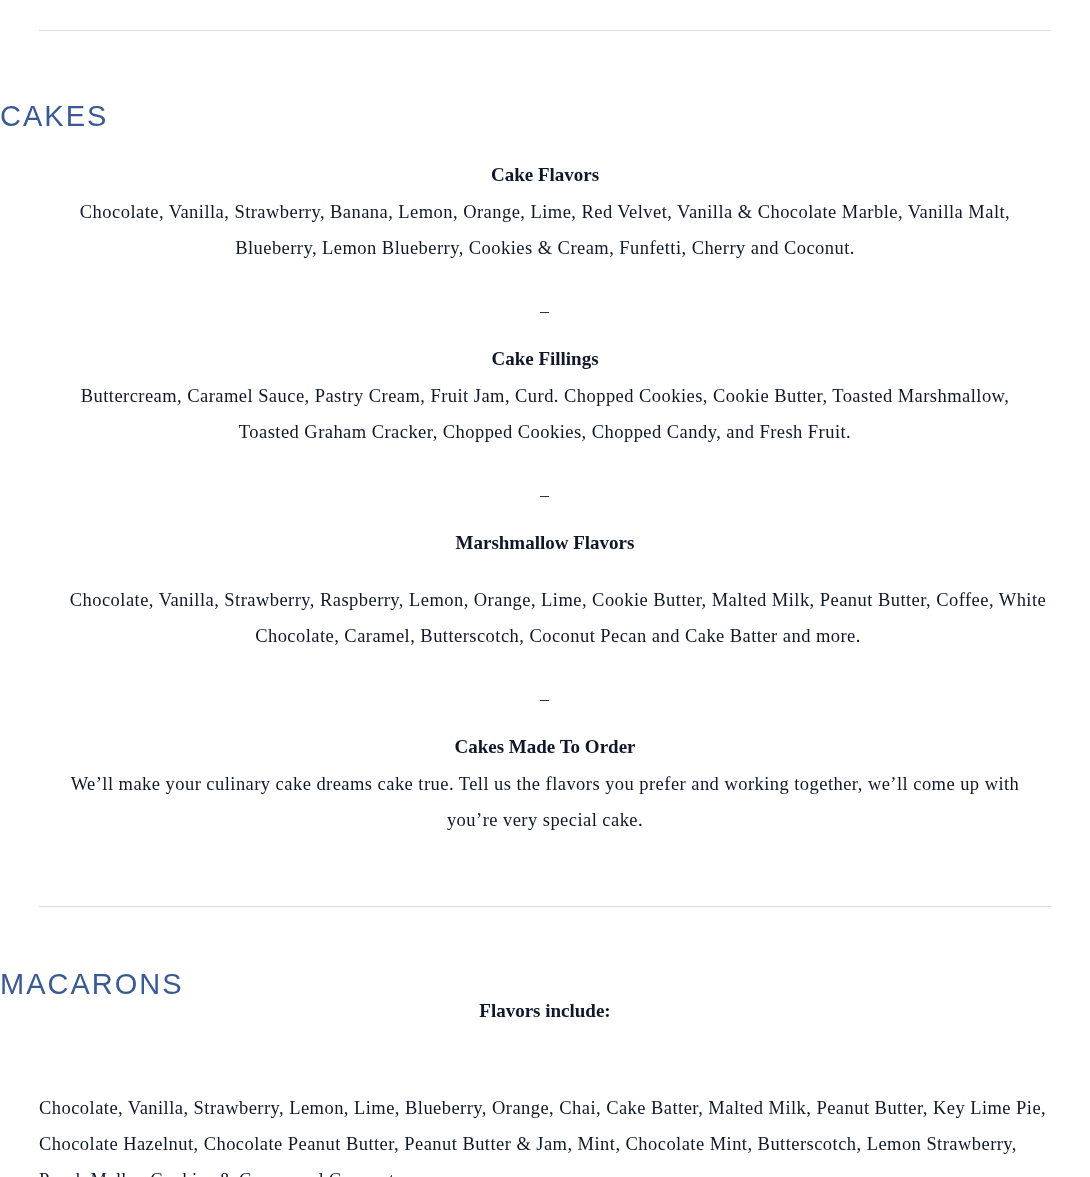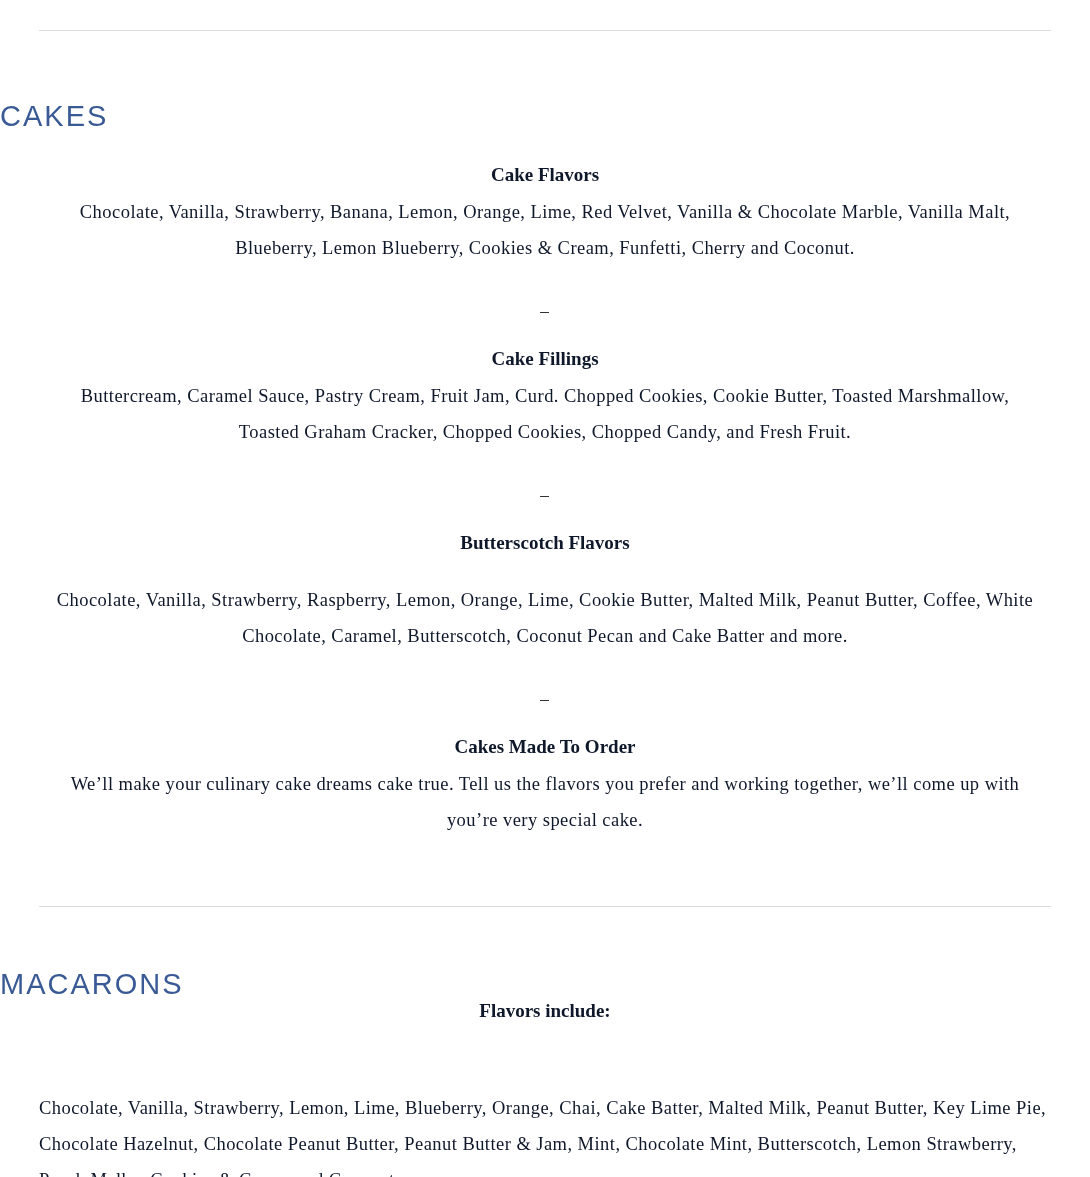--- a/index.html
+++ b/index.html
@@ -74,22 +74,22 @@
   <h2 class="section-title" style="top:100px;">CAKES</h2>
 
   <h3 class="sub-heading" style="top:164px;">Cake Flavors</h3>
   <p class="para" style="top:194px; left:60px; width:970px;">Chocolate, Vanilla, Strawberry, Banana, Lemon, Orange, Lime, Red Velvet, Vanilla &amp; Chocolate Marble, Vanilla Malt, Blueberry, Lemon Blueberry, Cookies &amp; Cream, Funfetti, Cherry and Coconut.</p>
   <div class="dash" style="top:312px;"></div>
 
   <h3 class="sub-heading" style="top:348px;">Cake Fillings</h3>
   <p class="para" style="top:378px; left:60px; width:970px;">Buttercream, Caramel Sauce, Pastry Cream, Fruit Jam, Curd. Chopped Cookies, Cookie Butter, Toasted Marshmallow, Toasted Graham Cracker, Chopped Cookies, Chopped Candy, and Fresh Fruit.</p>
   <div class="dash" style="top:496px;"></div>
 
-  <h3 class="sub-heading" style="top:532px;">Butterscotch Flavors</h3>
-  <p class="para" style="top:582px; left:40px; width:1010px;">Chocolate, Vanilla, Strawberry, Raspberry, Lemon, Orange, Lime, Cookie Butter, Malted Milk, Peanut Butter, Coffee, White Chocolate, Caramel, Butterscotch, Coconut Pecan and Cake Batter and more.</p>
+  <h3 class="sub-heading" style="top:532px;">Marshmallow Flavors</h3>
+  <p class="para" style="top:582px; left:53px; width:1010px;">Chocolate, Vanilla, Strawberry, Raspberry, Lemon, Orange, Lime, Cookie Butter, Malted Milk, Peanut Butter, Coffee, White Chocolate, Caramel, Butterscotch, Coconut Pecan and Cake Batter and more.</p>
   <div class="dash" style="top:700px;"></div>
 
   <h3 class="sub-heading" style="top:736px;">Cakes Made To Order</h3>
   <p class="para" style="top:766px; left:45px; width:1000px;">We’ll make your culinary cake dreams cake true. Tell us the flavors you prefer and working together, we’ll come up with you’re very special cake.</p>
 </section>
 
 <div class="rule" style="top:906px;"></div>
 
 <section>
   <h2 class="section-title" style="top:968px;">MACARONS</h2>

